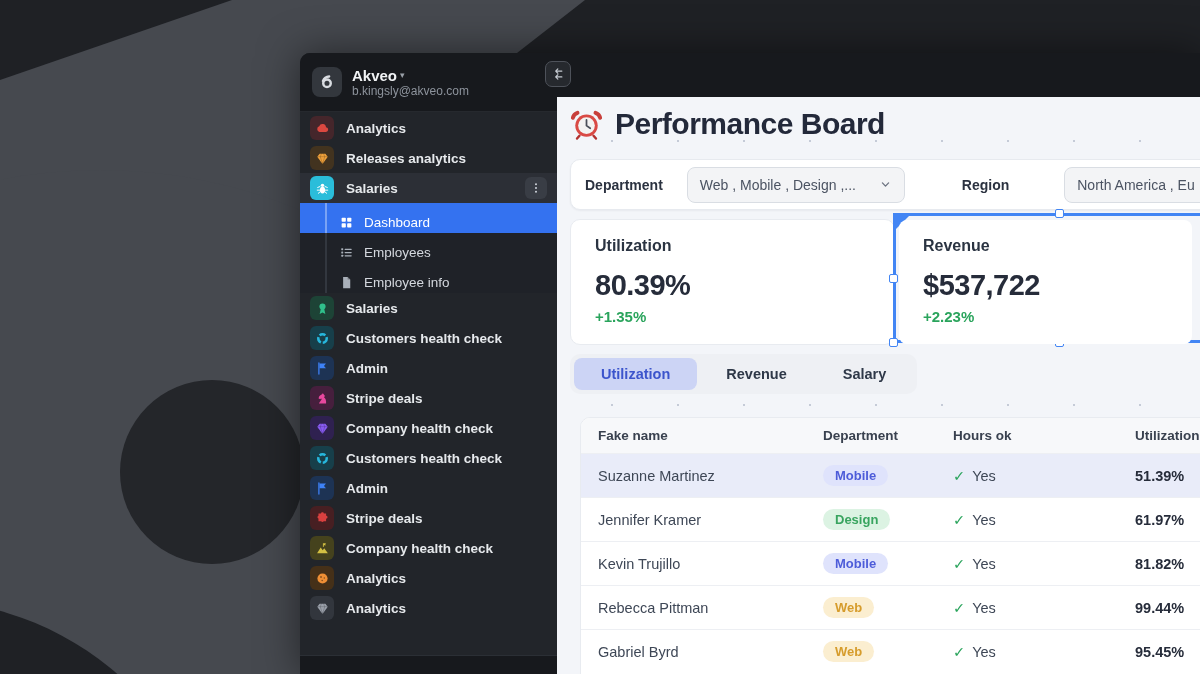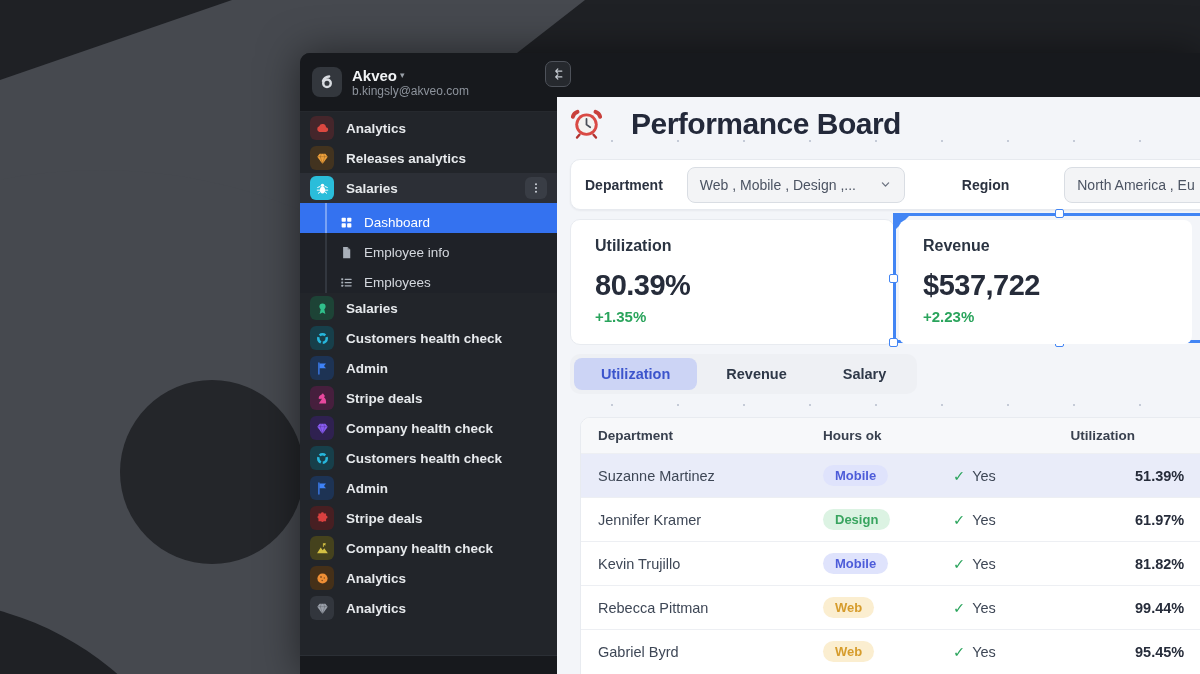--- a/index.html
+++ b/index.html
@@ -52,21 +52,21 @@
   .srow.active .si{color:#fff}
   .sb-footer{height:19px;flex:none;background:#17191d;border-top:1px solid #2b2f35}
 
   
   .main{flex:1;min-width:0;display:flex;flex-direction:column;background:#17191d}
   .top-strip{height:44px;flex:none}
   .canvas{flex:1;position:relative;background:#f3f5f9;overflow:hidden;
     background-image:radial-gradient(circle,#c5cbd7 1.2px,rgba(0,0,0,0) 1.4px);
     background-size:66px 66px;background-position:22px 11px}
 
-  .page-title{position:absolute;left:13px;top:10px;display:flex;align-items:flex-start;gap:28px}
+  .page-title{position:absolute;left:13px;top:10px;display:flex;align-items:center;gap:12px}
   .page-title svg{width:33px;height:33px}
   .page-title h1{font-size:30px;font-weight:800;color:#23293a;letter-spacing:-.5px}
 
   .filter-bar{position:absolute;left:13px;top:62px;right:-24px;height:51px;background:#fff;
     border:1px solid #e7eaef;border-radius:10px;display:flex;align-items:center;padding:0 14px;
     box-shadow:0 1px 2px rgba(16,24,40,.05)}
   .flabel{font-size:14px;font-weight:700;color:#2b3240;flex:none}
   .fselect{height:36px;background:#f3f4f6;border:1px solid #d9dde3;border-radius:8px;
     display:flex;align-items:center;justify-content:space-between;padding:0 12px;gap:8px;
     font-size:14px;color:#4b5362;cursor:pointer;overflow:hidden;white-space:nowrap}
@@ -182,38 +182,38 @@
                 <rect x="10.9" y="3.5" width="5.6" height="5.6" rx="1"></rect>
                 <rect x="3.5" y="10.9" width="5.6" height="5.6" rx="1"></rect>
                 <rect x="10.9" y="10.9" width="5.6" height="5.6" rx="1"></rect>
               </svg>
             </span>
             <span>Dashboard</span>
           </div>
           <div class="srow">
             <span class="si">
               <svg viewBox="0 0 20 20">
-                <path d="M5.5 2.5h6L15 6v11.5h-9.5z"></path>
-                <path d="M11.5 2.5V6H15z" fill="rgba(0,0,0,.3)"></path>
-              </svg>
-            </span>
-            <span>Employee info</span>
-          </div>
-          <div class="srow">
-            <span class="si">
-              <svg viewBox="0 0 20 20">
                 <rect x="3" y="4.4" width="2.6" height="2.6" rx="0.6"></rect>
                 <rect x="7.4" y="5" width="9.6" height="1.6" rx="0.8"></rect>
                 <rect x="3" y="8.7" width="2.6" height="2.6" rx="0.6"></rect>
                 <rect x="7.4" y="9.3" width="9.6" height="1.6" rx="0.8"></rect>
                 <rect x="3" y="13" width="2.6" height="2.6" rx="0.6"></rect>
                 <rect x="7.4" y="13.6" width="9.6" height="1.6" rx="0.8"></rect>
               </svg>
             </span>
             <span>Employees</span>
+          </div>
+          <div class="srow">
+            <span class="si">
+              <svg viewBox="0 0 20 20">
+                <path d="M5.5 2.5h6L15 6v11.5h-9.5z"></path>
+                <path d="M11.5 2.5V6H15z" fill="rgba(0,0,0,.3)"></path>
+              </svg>
+            </span>
+            <span>Employee info</span>
           </div>
           <div class="mrow">
             <span class="mi" style="background: rgb(29, 67, 54); color: rgb(48, 192, 139);">
               <svg viewBox="0 0 20 20">
                 <path d="M7.7 10.6 6.2 17.3l3.8-2.1 3.8 2.1-1.5-6.7z"></path>
                 <circle cx="10" cy="7.4" r="4.1"></circle>
               </svg>
             </span>
             <span>Salaries</span>
           </div>
@@ -365,20 +365,21 @@
         </div>
 
         <div class="tabs">
             <span class="tab active">Utilization</span>
             <span class="tab">Revenue</span>
             <span class="tab">Salary</span>
           </div>
 
         <div class="table-card">
           <div class="thead">
+              <span>Fake name</span>
               <span>Department</span>
               <span>Hours ok</span>
               <span class="col-util">Utilization</span>
             </div>
           <div id="tbody">
               <div class="trow hl">
                 <span>Suzanne Martinez</span>
                 <span><span class="badge" style="background: rgb(223, 227, 252); color: rgb(77, 92, 217);">Mobile</span></span>
                 <span><span class="check">✓</span><span>Yes</span></span>
                 <span class="util">51.39%</span>

